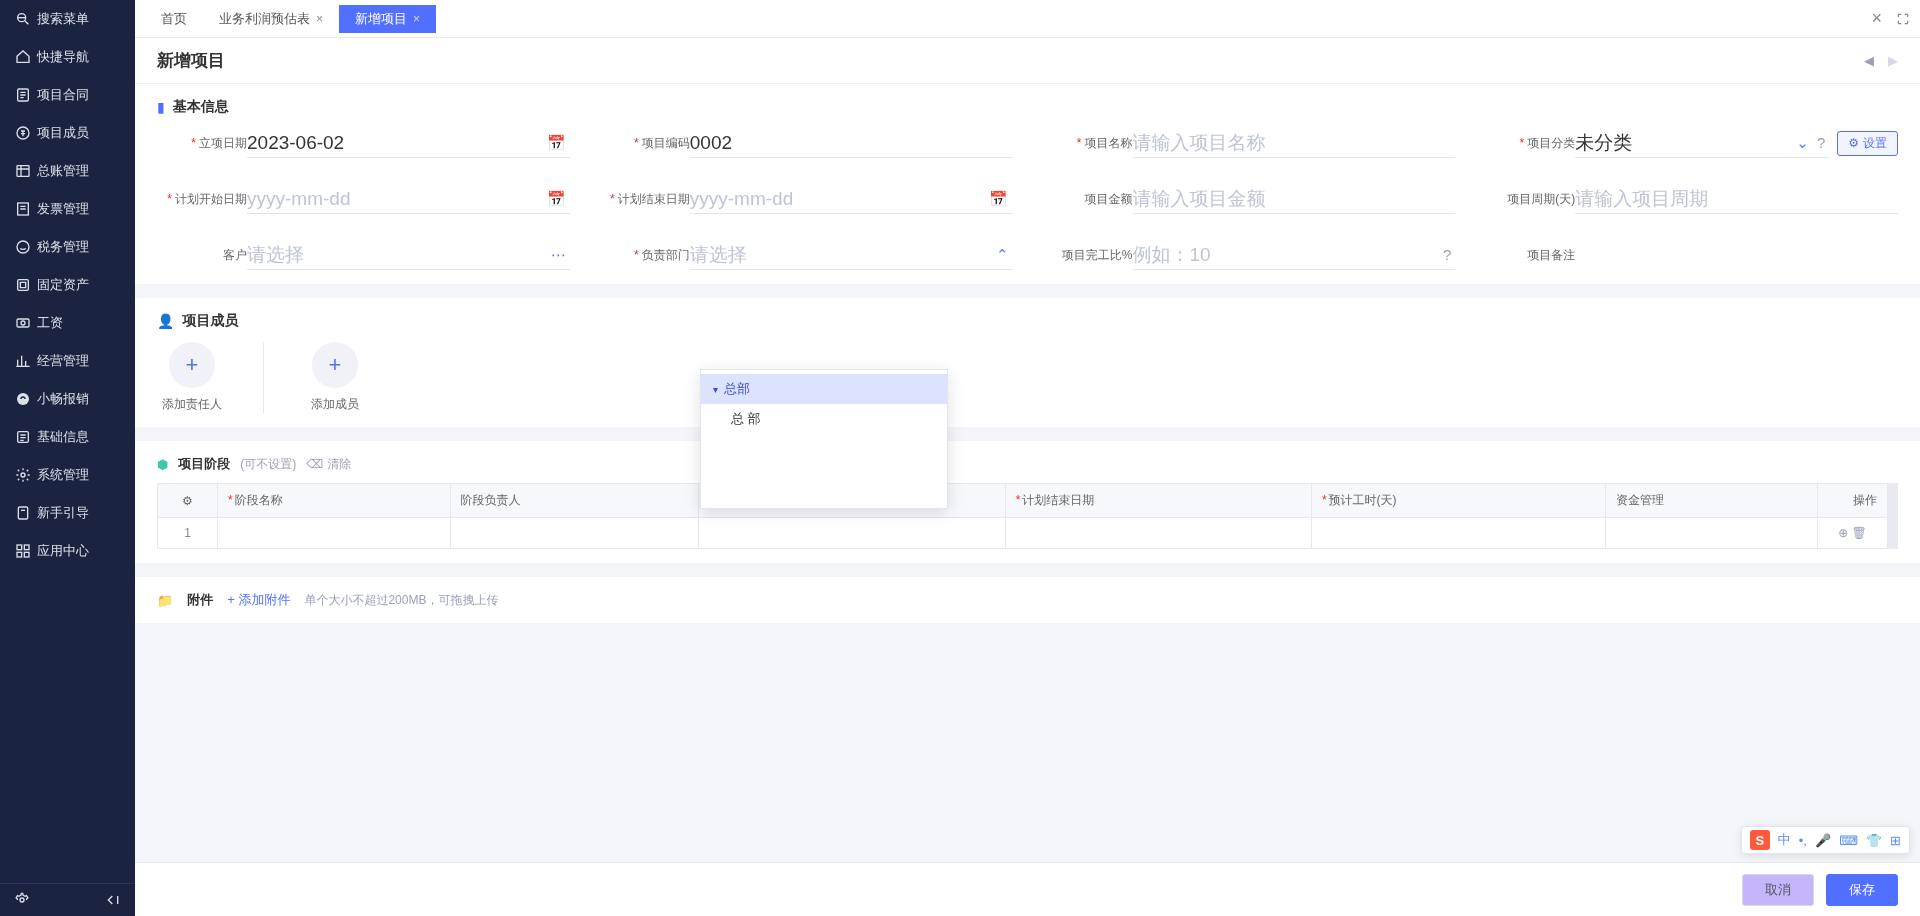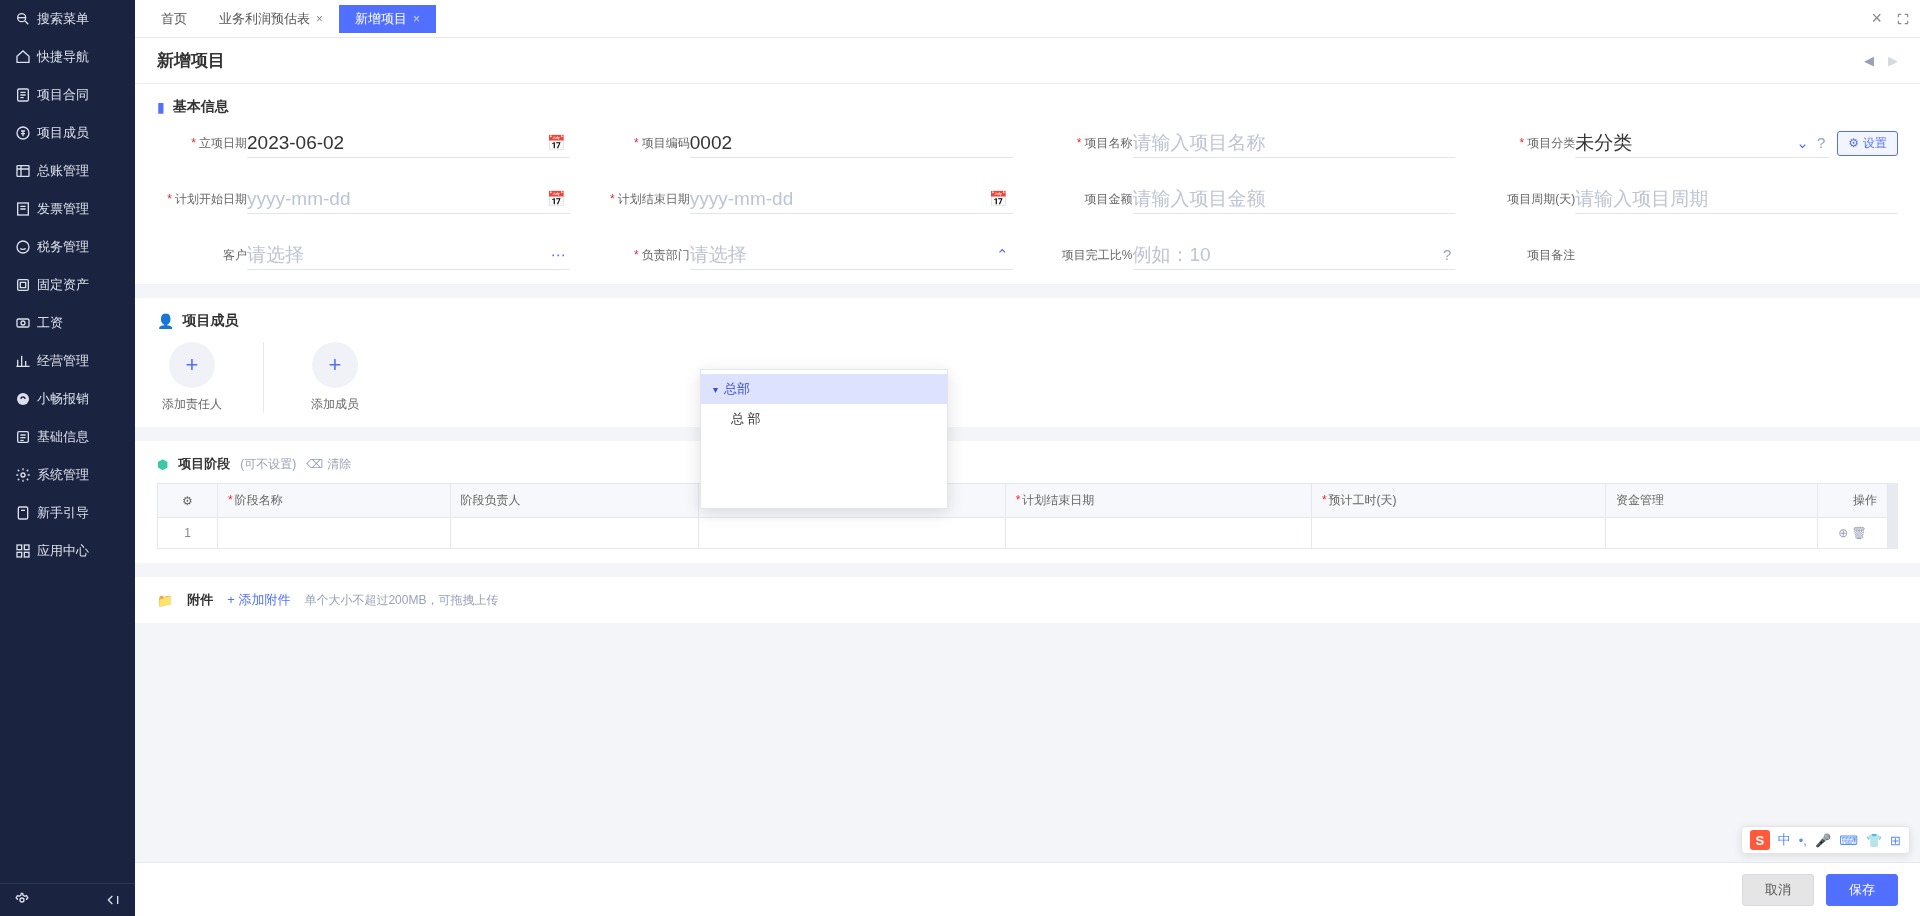--- a/index.html
+++ b/index.html
@@ -60,21 +60,21 @@
 table.stage td.ops{width:70px;text-align:center;color:#9aa0b5}
 table.stage th.gear{width:60px;text-align:center}
 table.stage th.ops{width:70px;text-align:right}
 .row-scroll{width:10px;background:#e8eaf0}
 
 .attach-row{display:flex;align-items:center;gap:14px;font-size:13px}
 .attach-row .link{color:#5270ff;cursor:pointer}
 .attach-row .hint{color:#9aa0b5;font-size:12px}
 
 .footer{height:54px;border-top:1px solid #e6e8ef;display:flex;align-items:center;justify-content:flex-end;gap:12px;padding:0 22px;background:#fff}
-.btn{height:32px;padding:0 22px;border-radius:3px;font-size:13px;cursor:pointer;border:1px solid #d7dae4;background:#e5e5e5;color:#555}
+.btn{height:32px;padding:0 22px;border-radius:3px;font-size:13px;cursor:pointer;border:1px solid #d7dae4;background:#c4b5fd;color:#555}
 .btn.primary{background:#5270ff;border-color:#5270ff;color:#fff}
 
 .ime{position:absolute;right:10px;bottom:62px;background:#fff;border:1px solid #e2e5ee;border-radius:4px;padding:3px 8px;display:flex;gap:8px;align-items:center;font-size:13px;box-shadow:0 2px 8px rgba(0,0,0,.1)}
 .ime .s-badge{background:#ff5a3c;color:#fff;width:20px;height:20px;border-radius:3px;display:flex;align-items:center;justify-content:center;font-weight:bold}
 .ime span{color:#5a8dee}
 svg{display:block}
 </style>
 </head>
 <body>
 

